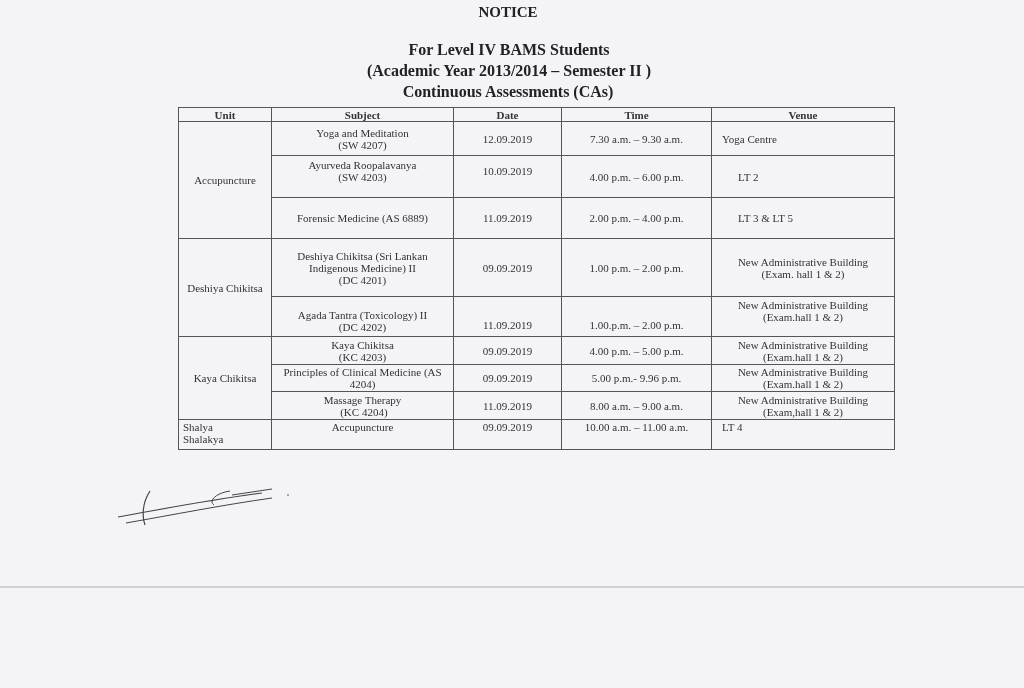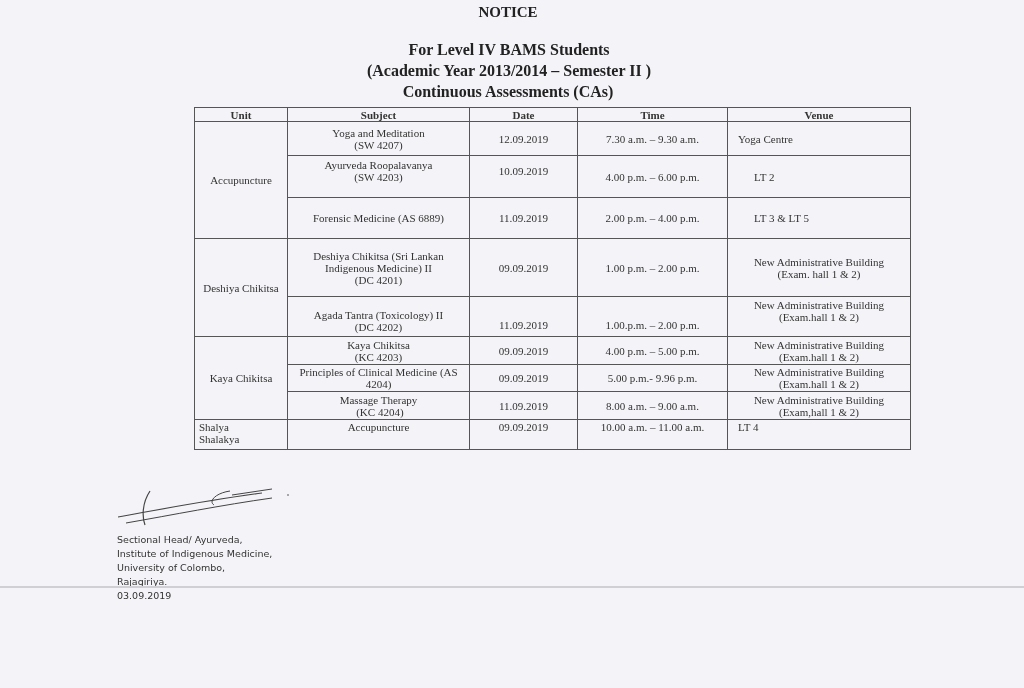--- a/index.html
+++ b/index.html
@@ -9,21 +9,21 @@
     font-family:"Liberation Serif", serif;
     color:#2a2a2e;
   }
   .page { position:absolute; left:0; top:0; width:1024px; height:588px; }
   .title { position:absolute; left:0; width:1024px; text-align:center; font-weight:bold; color:#222; }
   .t1 { top:4px; font-size:15px; left:-4px; }
   .t2 { top:41px; font-size:16px; left:-3px; }
   .t3 { top:62px; font-size:16px; left:-3px; }
   .t4 { top:83px; font-size:16px; left:-4px; }
   table.sched {
-    position:absolute; left:194px; top:107px; width:717px;
+    position:absolute; left:178px; top:107px; width:717px;
     border-collapse:collapse; font-size:11px; line-height:12px; color:#333;
   }
   table.sched th, table.sched td { border:1px solid #555; padding:0 4px; vertical-align:middle; }
   table.sched th { font-weight:bold; font-size:11px; height:13px; text-align:center; }
   .c-unit { width:84px; text-align:center; }
   .c-subj { width:173px; text-align:center; }
   .c-date { width:99px; text-align:center; }
   .c-time { width:141px; text-align:center; }
   .c-venue { text-align:center; }
   .venue-left { text-align:left !important; padding-left:10px !important; }
@@ -164,22 +164,15 @@
 
   <svg class="signature" viewBox="0 0 180 45">
     <path d="M38 8 C30 20, 30 34, 33 42" stroke="#444" stroke-width="1.2" fill="none"></path>
     <path d="M6 34 C40 28, 90 18, 150 10" stroke="#444" stroke-width="1.1" fill="none"></path>
     <path d="M14 40 C60 32, 110 22, 160 15" stroke="#444" stroke-width="1" fill="none"></path>
     <path d="M118 8 C104 10, 96 18, 102 22" stroke="#444" stroke-width="1" fill="none"></path>
     <path d="M120 12 L160 6" stroke="#444" stroke-width="1" fill="none"></path>
     <circle cx="176" cy="12" r="0.8" fill="#444"></circle>
   </svg>
 
-  <div class="sig-block">
-    <div>Sectional Head/ Ayurveda,</div>
-    <div>Institute of Indigenous Medicine,</div>
-    <div>University of Colombo,</div>
-    <div>Rajagiriya.</div>
-    <div>03.09.2019</div>
-  </div>
 
   <div class="edge"></div>
 </div>
 
 </body></html>

